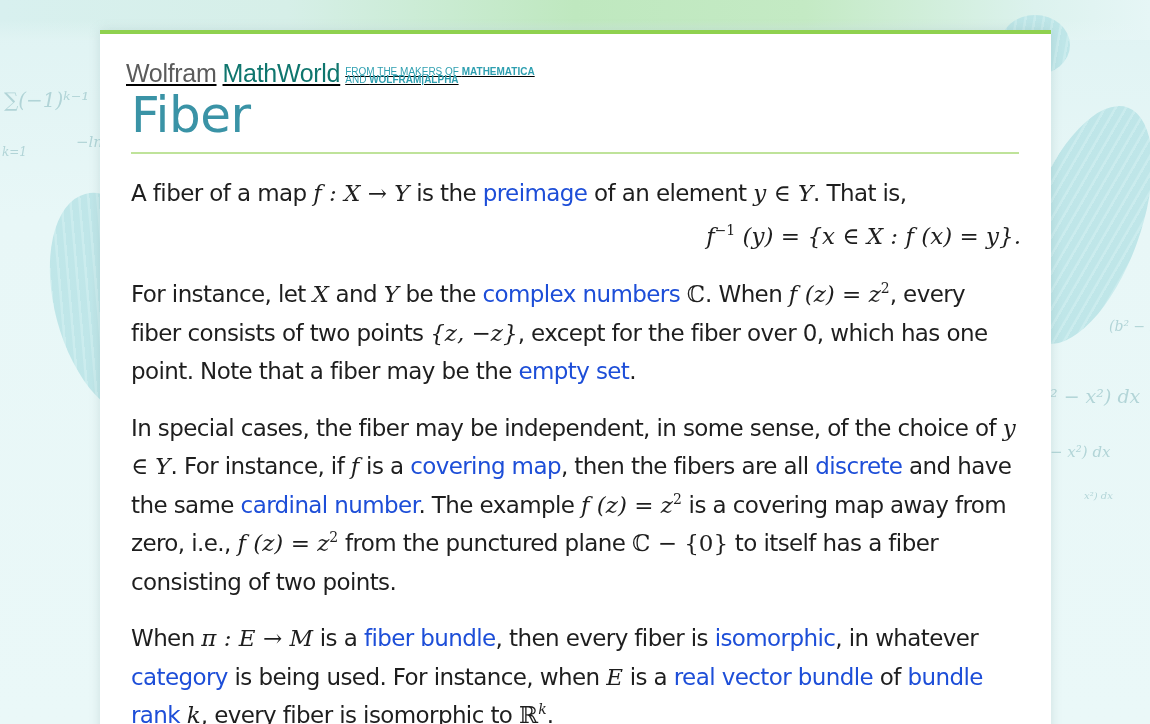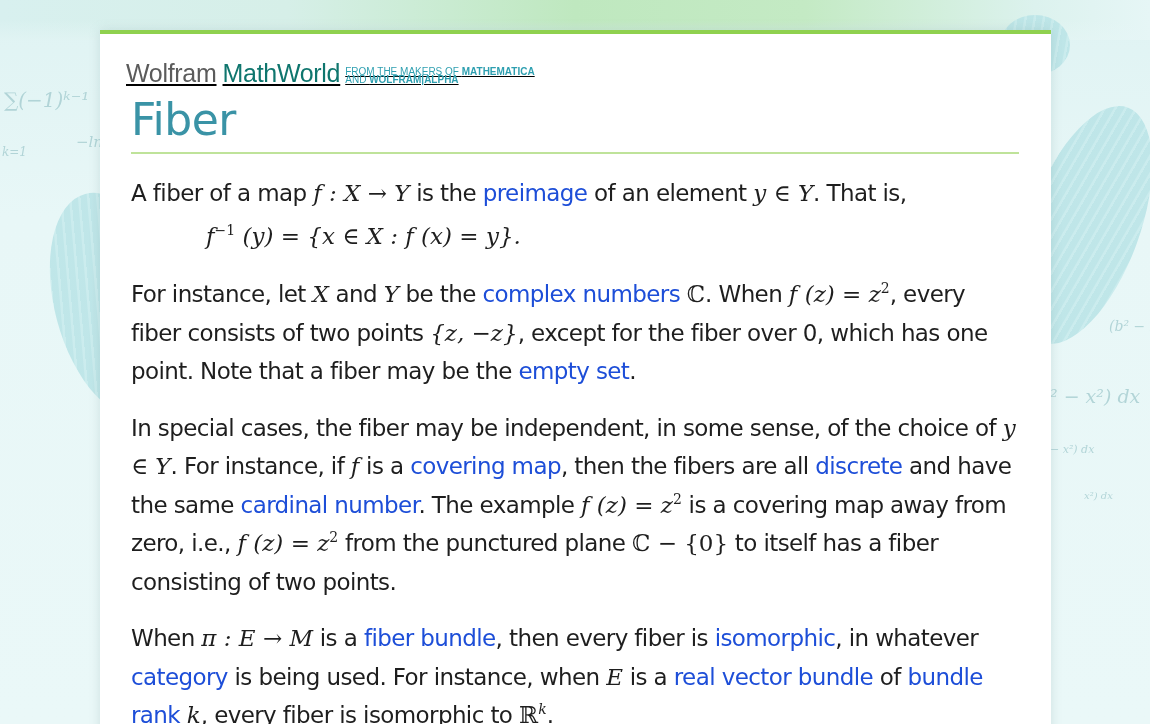--- a/index.html
+++ b/index.html
@@ -34,55 +34,55 @@
       position:absolute; left:26px; top:25px; display:flex; align-items:flex-end;text-decoration:underline;
     }
     .logo-wolfram { font-size:25px; color:#5b5b5b; letter-spacing:-0.3px; }
     .logo-mathworld { font-size:25px; color:#0f766e; margin-left:6px; letter-spacing:-0.3px; }
     .logo-tag {
       margin-left:5px; font-size:10px; line-height:8px; color:#2e9fb0; padding-bottom:4px;
       text-transform:uppercase;
     }
     .logo-tag b { font-weight:bold; }
     .page-title {
-      position:absolute; left:31px; top:60px; font-size:44px; color:#3a93a6;
+      position:absolute; left:31px; top:52px; font-size:50px; color:#3a93a6;
       font-family:"DejaVu Sans", sans-serif; letter-spacing:-0.5px;
     }
     .title-rule {
       position:absolute; left:31px; top:118px; width:888px; height:2px; background:#bfe39a;
     }
     .content {
       position:absolute; left:31px; top:140px; width:890px;
       font-size:23px; line-height:38.5px; color:#1e1e1e;
       font-family:"DejaVu Sans", sans-serif; letter-spacing:-0.6px;
     }
     .content p { margin:0 0 18px 0; }
     .content a { color:#1d4ed8; text-decoration:none; }
-    .m { font-family:"DejaVu Serif", "Liberation Serif", serif; font-style:italic; letter-spacing:0; }
+    .m { font-family:"DejaVu Serif", "Liberation Serif", serif; font-style:italic; letter-spacing:0;text-align:right; }
     .mr { font-family:"DejaVu Serif", "Liberation Serif", serif; font-style:normal; letter-spacing:0; }
     .eq {
       display:block; margin:2px 0 20px 75px; font-size:23px;
     }
     sup { font-size:14px; line-height:0; }
   </style>
 </head>
 <body>
 
 <div class="top-band"></div>
 
 <div class="deco-shape" style="left:55px; top:190px; width:120px; height:230px; transform:rotate(-15deg);"></div>
 <div class="deco-shape" style="left:1000px; top:15px; width:70px; height:60px;"></div>
 <div class="deco-shape" style="left:1030px; top:100px; width:110px; height:250px; transform:rotate(20deg);"></div>
 
 <div class="bg-math" style="left:4px; top:88px; font-size:20px;">∑(−1)ᵏ⁻¹</div>
 <div class="bg-math" style="left:2px; top:124px; font-size:12px;margin-top:21px;">k=1</div>
 <div class="bg-math" style="left:76px; top:133px; font-size:15px;">−ln</div>
 <div class="bg-math" style="left:1109px; top:318px; font-size:14px;">(b² − x²)  dx</div>
 <div class="bg-math" style="left:1050px; top:385px; font-size:19px;">² − x²)  dx</div>
-<div class="bg-math" style="left:1050px; top:443px; font-size:11px;">− x²)  dx</div>
+<div class="bg-math" style="left:1050px; top:443px; font-size:15px;">− x²)  dx</div>
 <div class="bg-math" style="left:1050px; top:490px; font-size:10px;margin-left:34px;">x²)  dx</div>
 
 <div class="card">
   <div class="logo">
     <span class="logo-wolfram">Wolfram</span>
     <span class="logo-mathworld">MathWorld</span>
     <span class="logo-tag">
       <span>FROM THE MAKERS OF </span><b>MATHEMATICA</b><br>
       <span>AND </span><b>WOLFRAM|ALPHA</b>
     </span>

